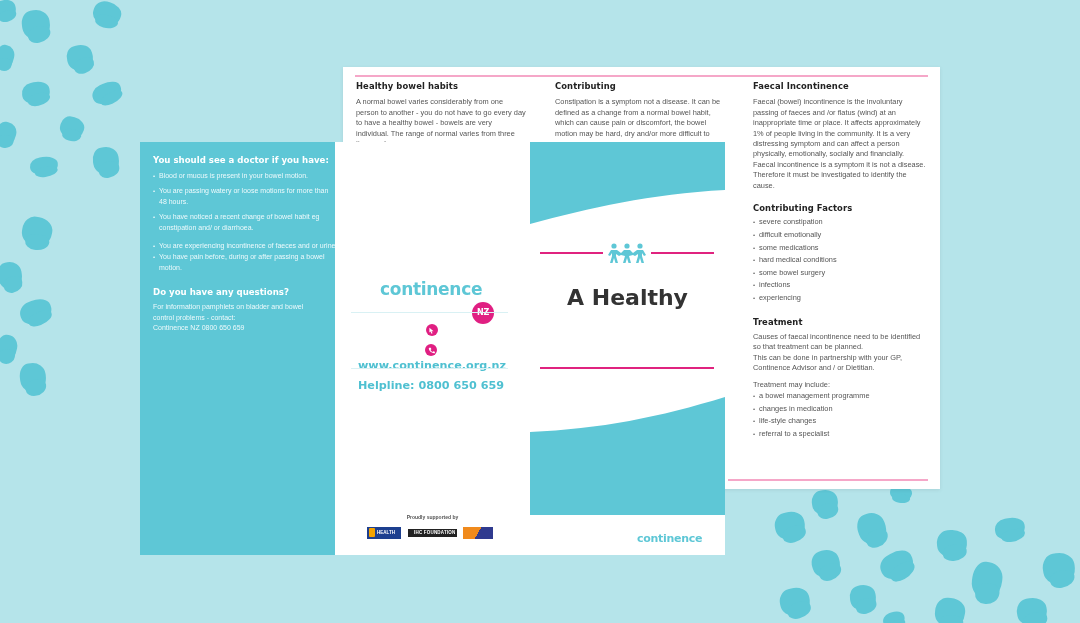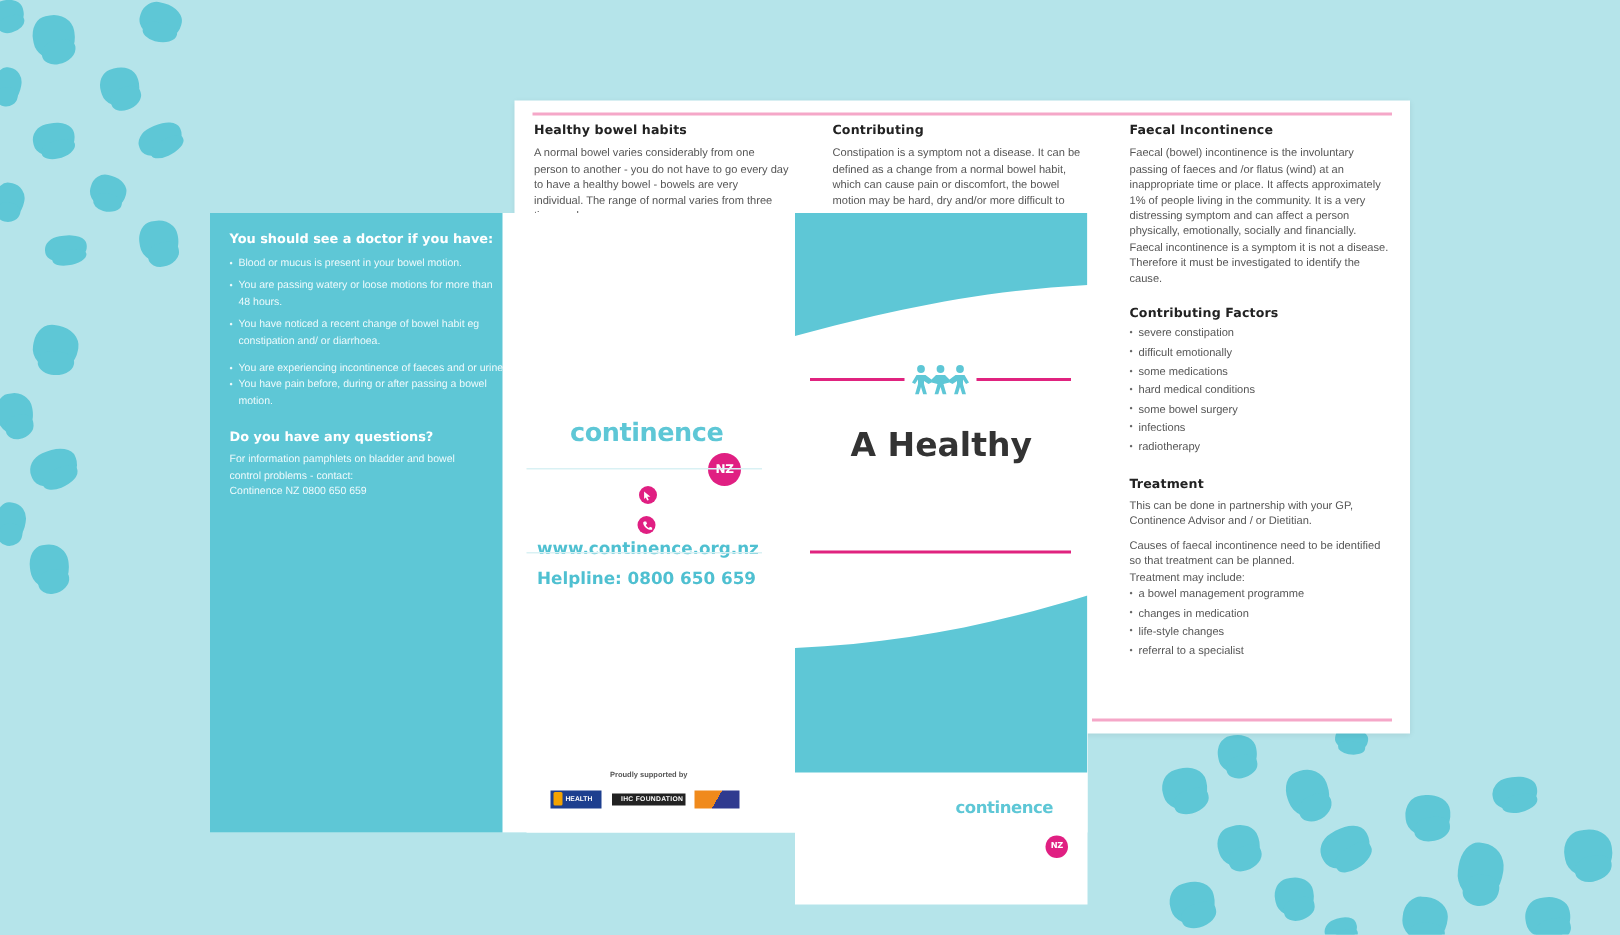--- a/index.html
+++ b/index.html
@@ -165,21 +165,21 @@
     }
     .sponsor {
       position: absolute;
       top: 385px;
       height: 12px;
     }
 
     .cover-panel {
       position: absolute;
       left: 390px; top: 0;
-      width: 195px; height: 461px;
+      width: 195px; height: 413px;
       background: #fff;
       overflow: hidden;
     }
     .cover-title {
       position: absolute;
       left: 0; width: 195px;
       top: 142px;
       text-align: center;
       font-family: "DejaVu Sans", sans-serif;
       font-weight: bold;
@@ -248,26 +248,26 @@
     <p style="margin-bottom:12px;">Faecal (bowel) incontinence is the involuntary passing of faeces and /or flatus (wind) at an inappropriate time or place. It affects approximately 1% of people living in the community. It is a very distressing symptom and can affect a person physically, emotionally, socially and financially. Faecal incontinence is a symptom it is not a disease. Therefore it must be investigated to identify the cause.</p>
 
     <h3 style="margin-bottom:3px;">Contributing Factors</h3>
     <ul style="margin-bottom:12px;">
       <li>severe constipation</li>
       <li>difficult emotionally</li>
       <li>some medications</li>
       <li>hard medical conditions</li>
       <li>some bowel surgery</li>
       <li>infections</li>
-      <li>radiotherapy</li>
+      <li>experiencing</li>
     </ul>
 
     <h3 style="margin-bottom:5px;">Treatment</h3>
+    <p style="margin-bottom:0;">Causes of faecal incontinence need to be identified so that treatment can be planned.</p>
     <p style="margin-bottom:6px;">This can be done in partnership with your GP, Continence Advisor and / or Dietitian.</p>
-    <p style="margin-bottom:0;">Causes of faecal incontinence need to be identified so that treatment can be planned.</p>
     <p style="margin-bottom:0;">Treatment may include:</p>
     <ul>
       <li>a bowel management programme</li>
       <li>changes in medication</li>
       <li>life-style changes</li>
       <li>referral to a specialist</li>
     </ul>
   </div>
 
   <div class="pink-rule" style="left:385px;top:412px;width:200px;"></div>

